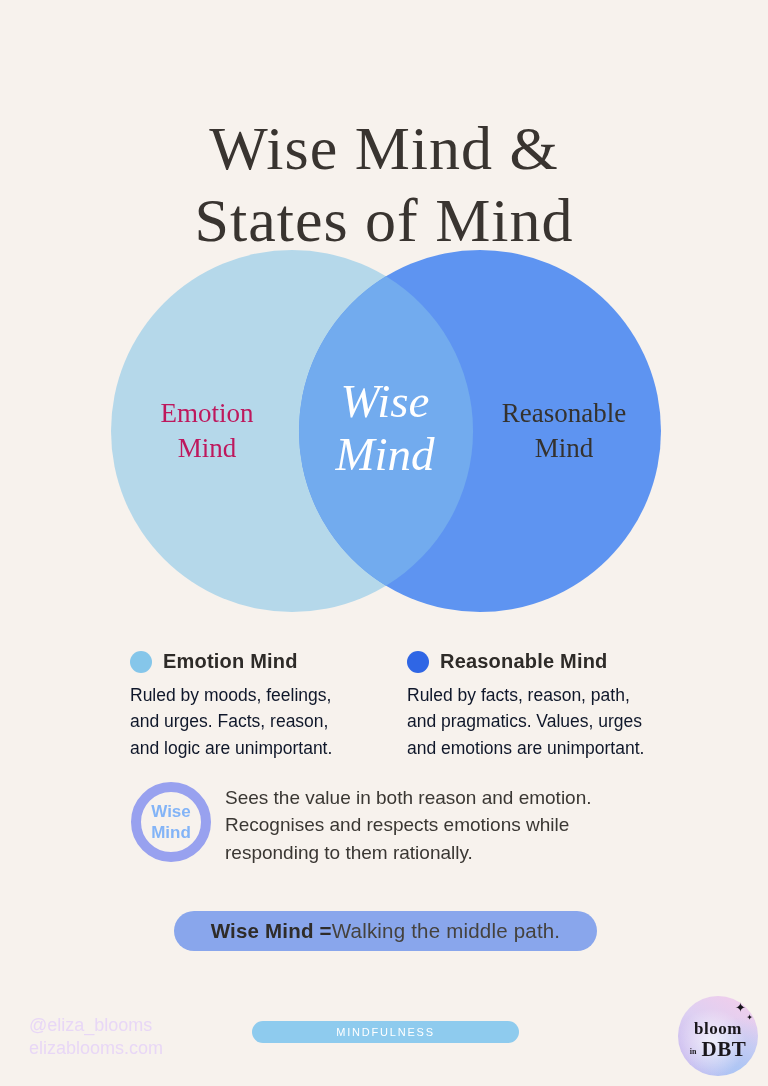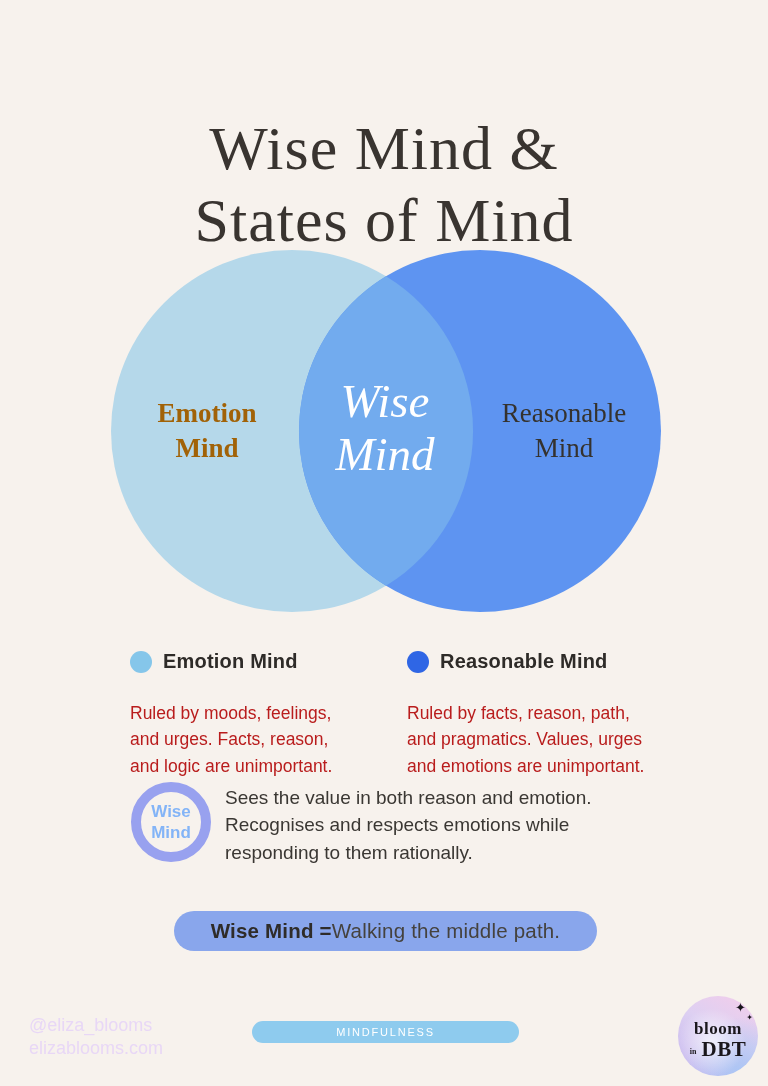--- a/index.html
+++ b/index.html
@@ -16,33 +16,33 @@
     font-size:62px;line-height:1.17;letter-spacing:1px;
     color:#393430;font-weight:400;
   }
   
   .venn-svg{position:absolute;top:248px;left:0;}
   .venn-label{
     position:absolute;transform:translate(-50%,-50%);
     text-align:center;white-space:pre-line;
     font-family:"Liberation Serif","DejaVu Serif",serif;
   }
-  .emotion-label{left:207px;top:431px;font-size:27px;line-height:1.3;color:#a16207;font-weight:bold;}
+  .emotion-label{left:207px;top:431px;font-size:27px;line-height:1.3;color:#be185d;}
   .wise-label{left:385px;top:428px;font-size:47px;line-height:1.12;color:#ffffff;font-style:italic;}
   .reasonable-label{left:564px;top:431px;font-size:27px;line-height:1.3;color:#35322E;}
   
   .legend-col{position:absolute;top:650px;}
   .legend-emotion{left:130px;width:272px;}
   .legend-reasonable{left:407px;width:285px;}
   .legend-head{display:flex;align-items:center;gap:11px;}
   .legend-dot{width:22px;height:22px;border-radius:50%;flex:0 0 auto;}
   .dot-emotion{background:#85C6EA;}
   .dot-reasonable{background:#2F66E5;}
   .legend-title{font-size:20px;font-weight:700;color:#2E2B28;letter-spacing:.2px;}
-  .legend-desc{margin-top:27px;font-size:17.5px;line-height:1.5;color:#b91c1c;white-space:pre-line;}
+  .legend-desc{margin-top:9px;font-size:17.5px;line-height:1.5;color:#0f172a;white-space:pre-line;}
   
   .badge{
     position:absolute;left:131px;top:782px;width:60px;height:60px;
     border:10px solid #98A1EF;border-radius:50%;
     display:flex;align-items:center;justify-content:center;
   }
   .badge-text{font-size:17px;font-weight:700;color:#83B4F7;line-height:1.25;text-align:center;white-space:pre-line;}
   .wise-desc{
     position:absolute;left:225px;top:784px;width:450px;
     font-size:19px;line-height:1.44;color:#3A3733;white-space:pre-line;

